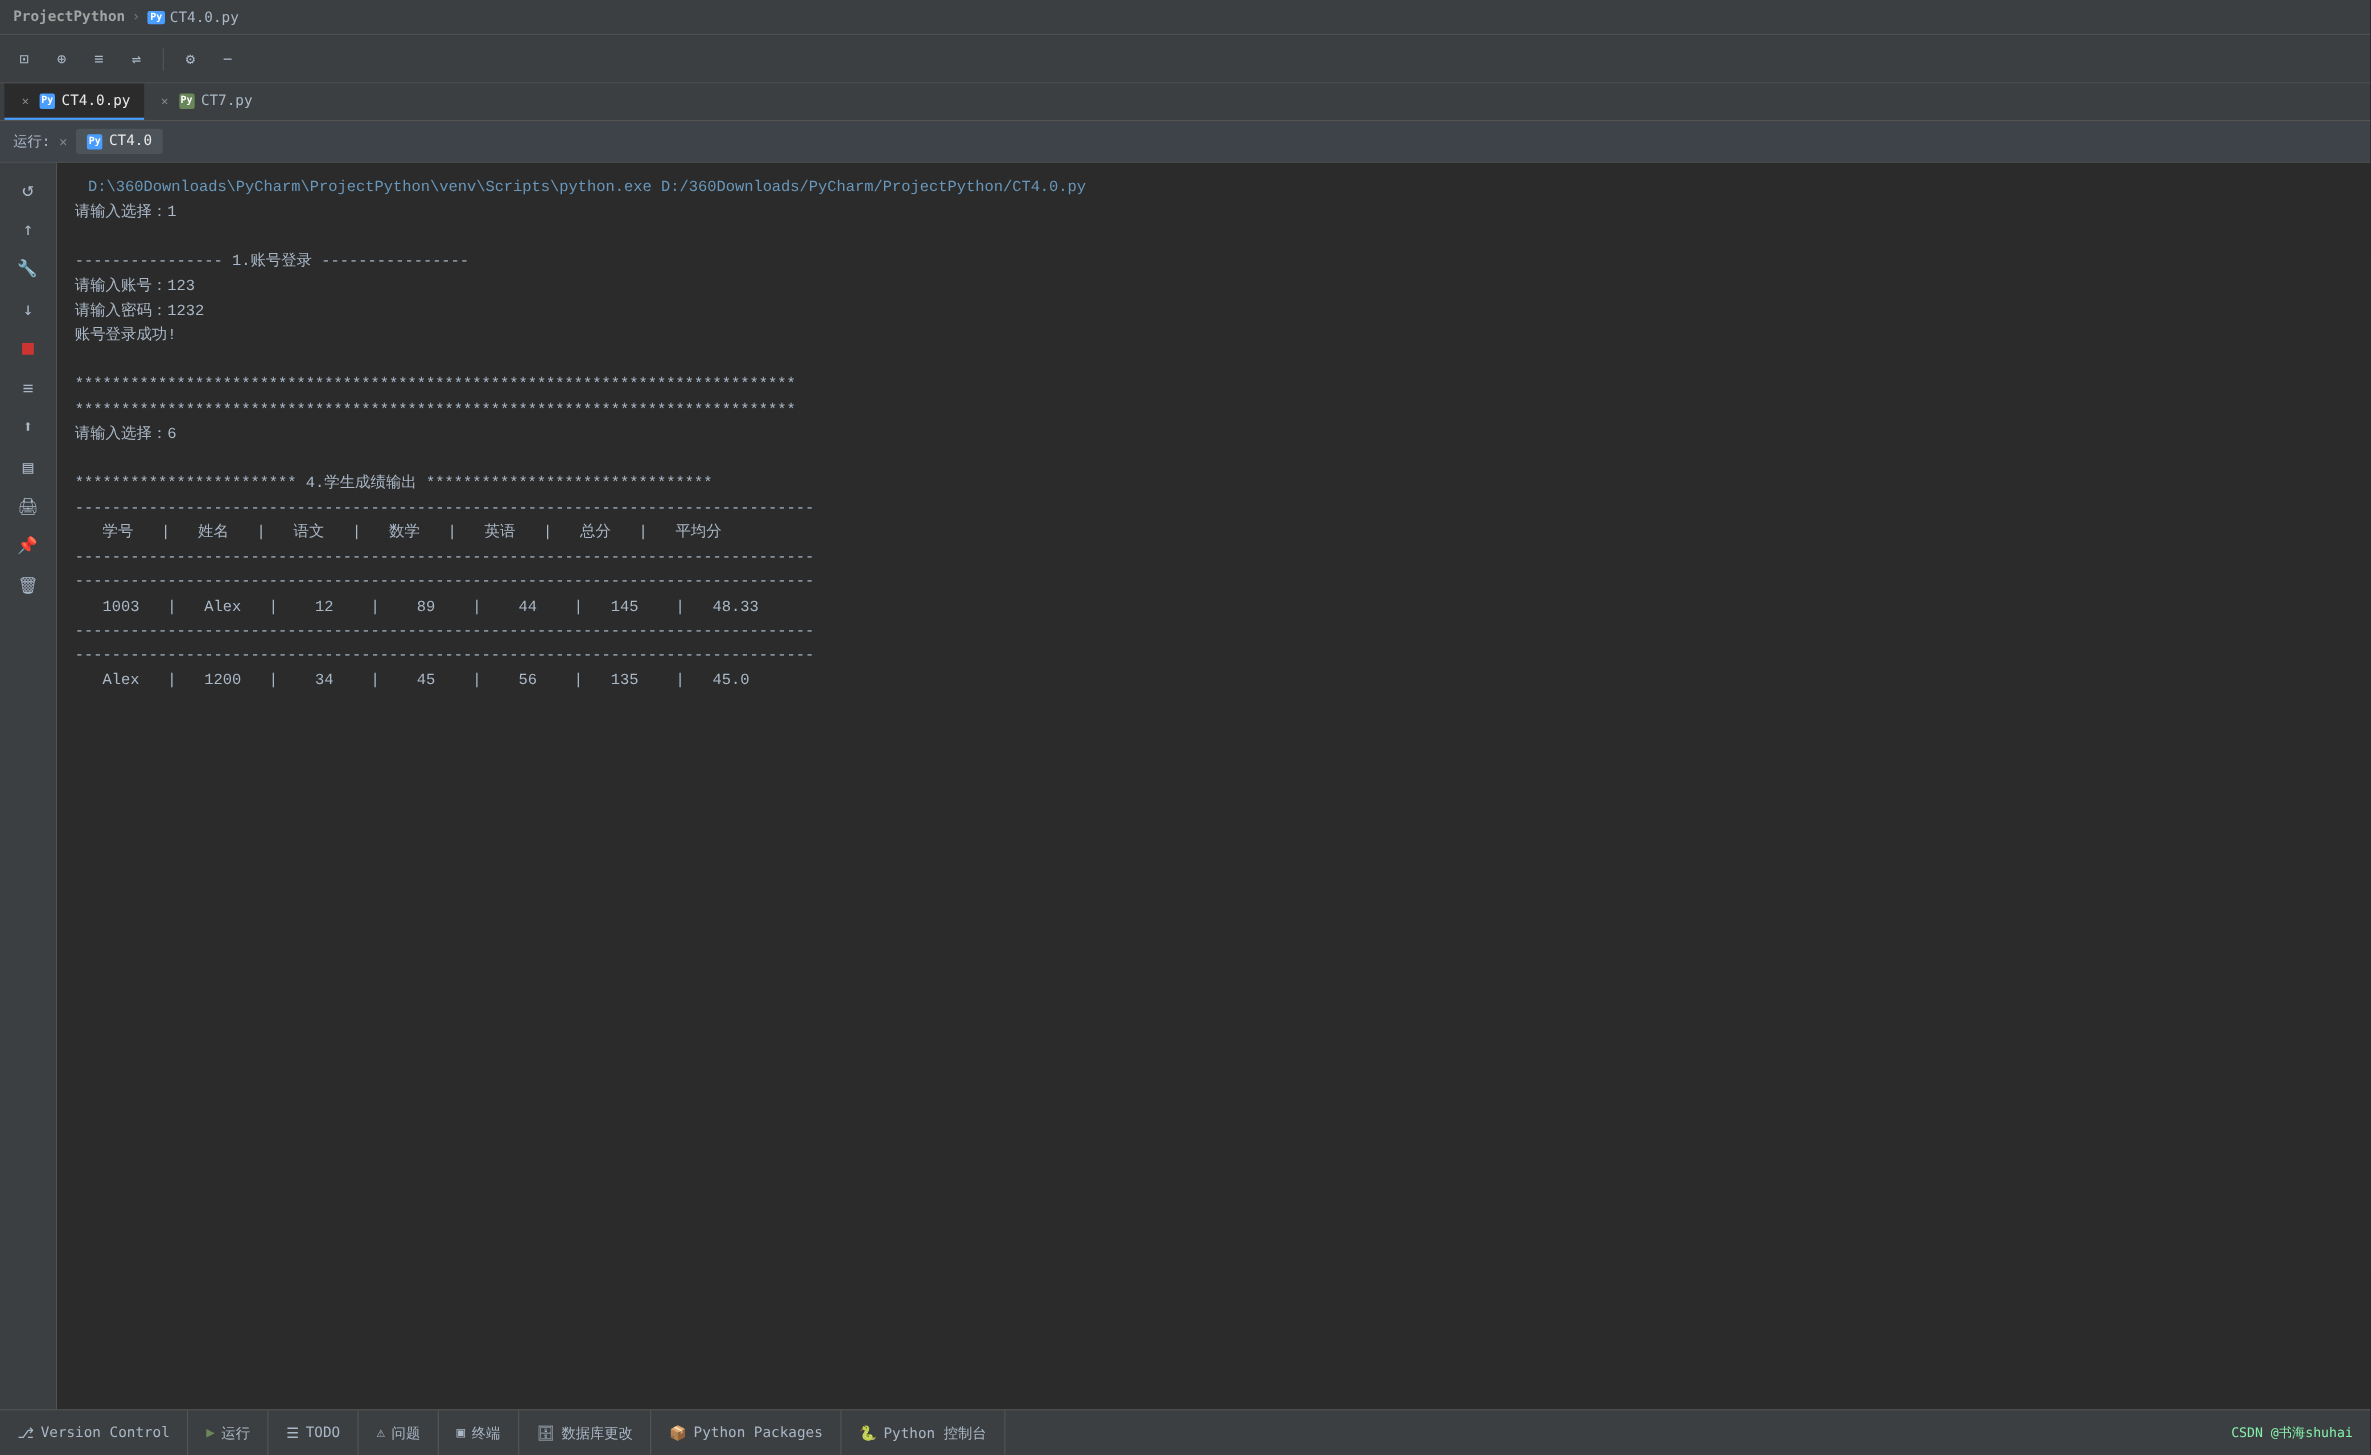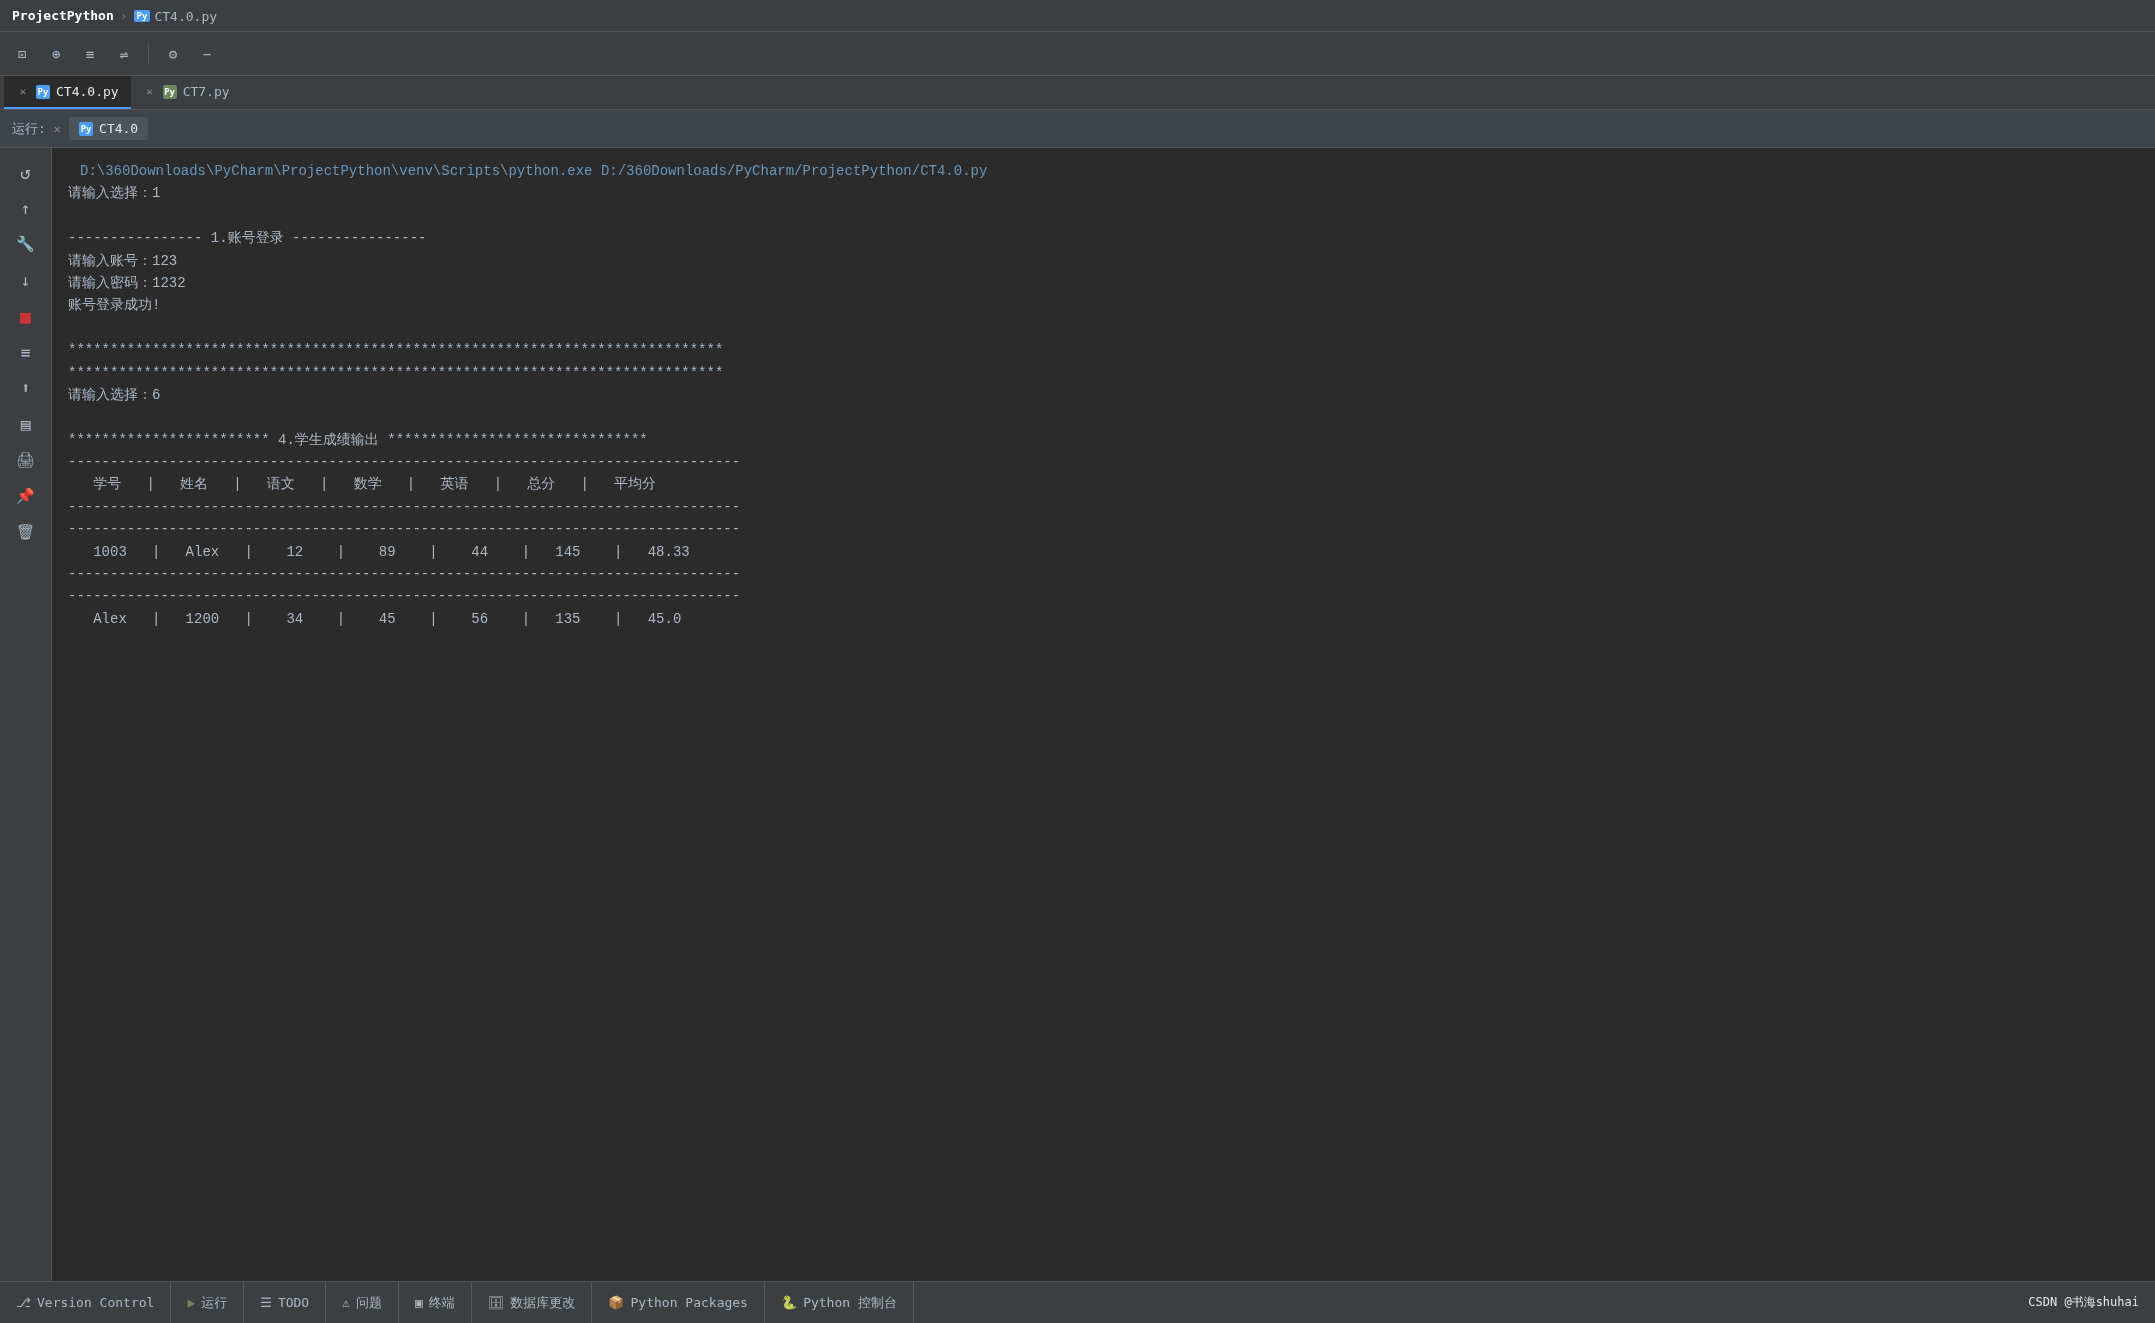--- a/index.html
+++ b/index.html
@@ -21,21 +21,21 @@
       padding: 0 12px;
       font-size: 13px;
       color: #bbbbbb;
       border-bottom: 1px solid #555;
     }
     .title-bar .breadcrumb {
       display: flex;
       align-items: center;
       gap: 6px;
     }
-    .title-bar .project-name { color: #ffffff; font-weight: bold; }
+    .title-bar .project-name { color: #a3a3a3; font-weight: bold; }
     .title-bar .separator { color: #777; }
     .title-bar .file-name { color: #a9b7c6; }
 
     
     .toolbar {
       height: 44px;
       background: #3c3f41;
       display: flex;
       align-items: center;
       padding: 0 8px;
@@ -208,21 +208,21 @@
       gap: 6px;
       padding: 0 16px;
       height: 100%;
       cursor: pointer;
       border-right: 1px solid #555;
     }
     .status-item:last-child { border-right: none; }
     .status-right {
       margin-left: auto;
       padding-right: 16px;
-      color: #e5e5e5;
+      color: #86efac;
       font-size: 12px;
     }
     .status-icon { font-size: 13px; }
   </style>
 </head>
 <body>
 
 <div class="title-bar">
   <div class="breadcrumb">
     <span class="project-name">ProjectPython</span>

